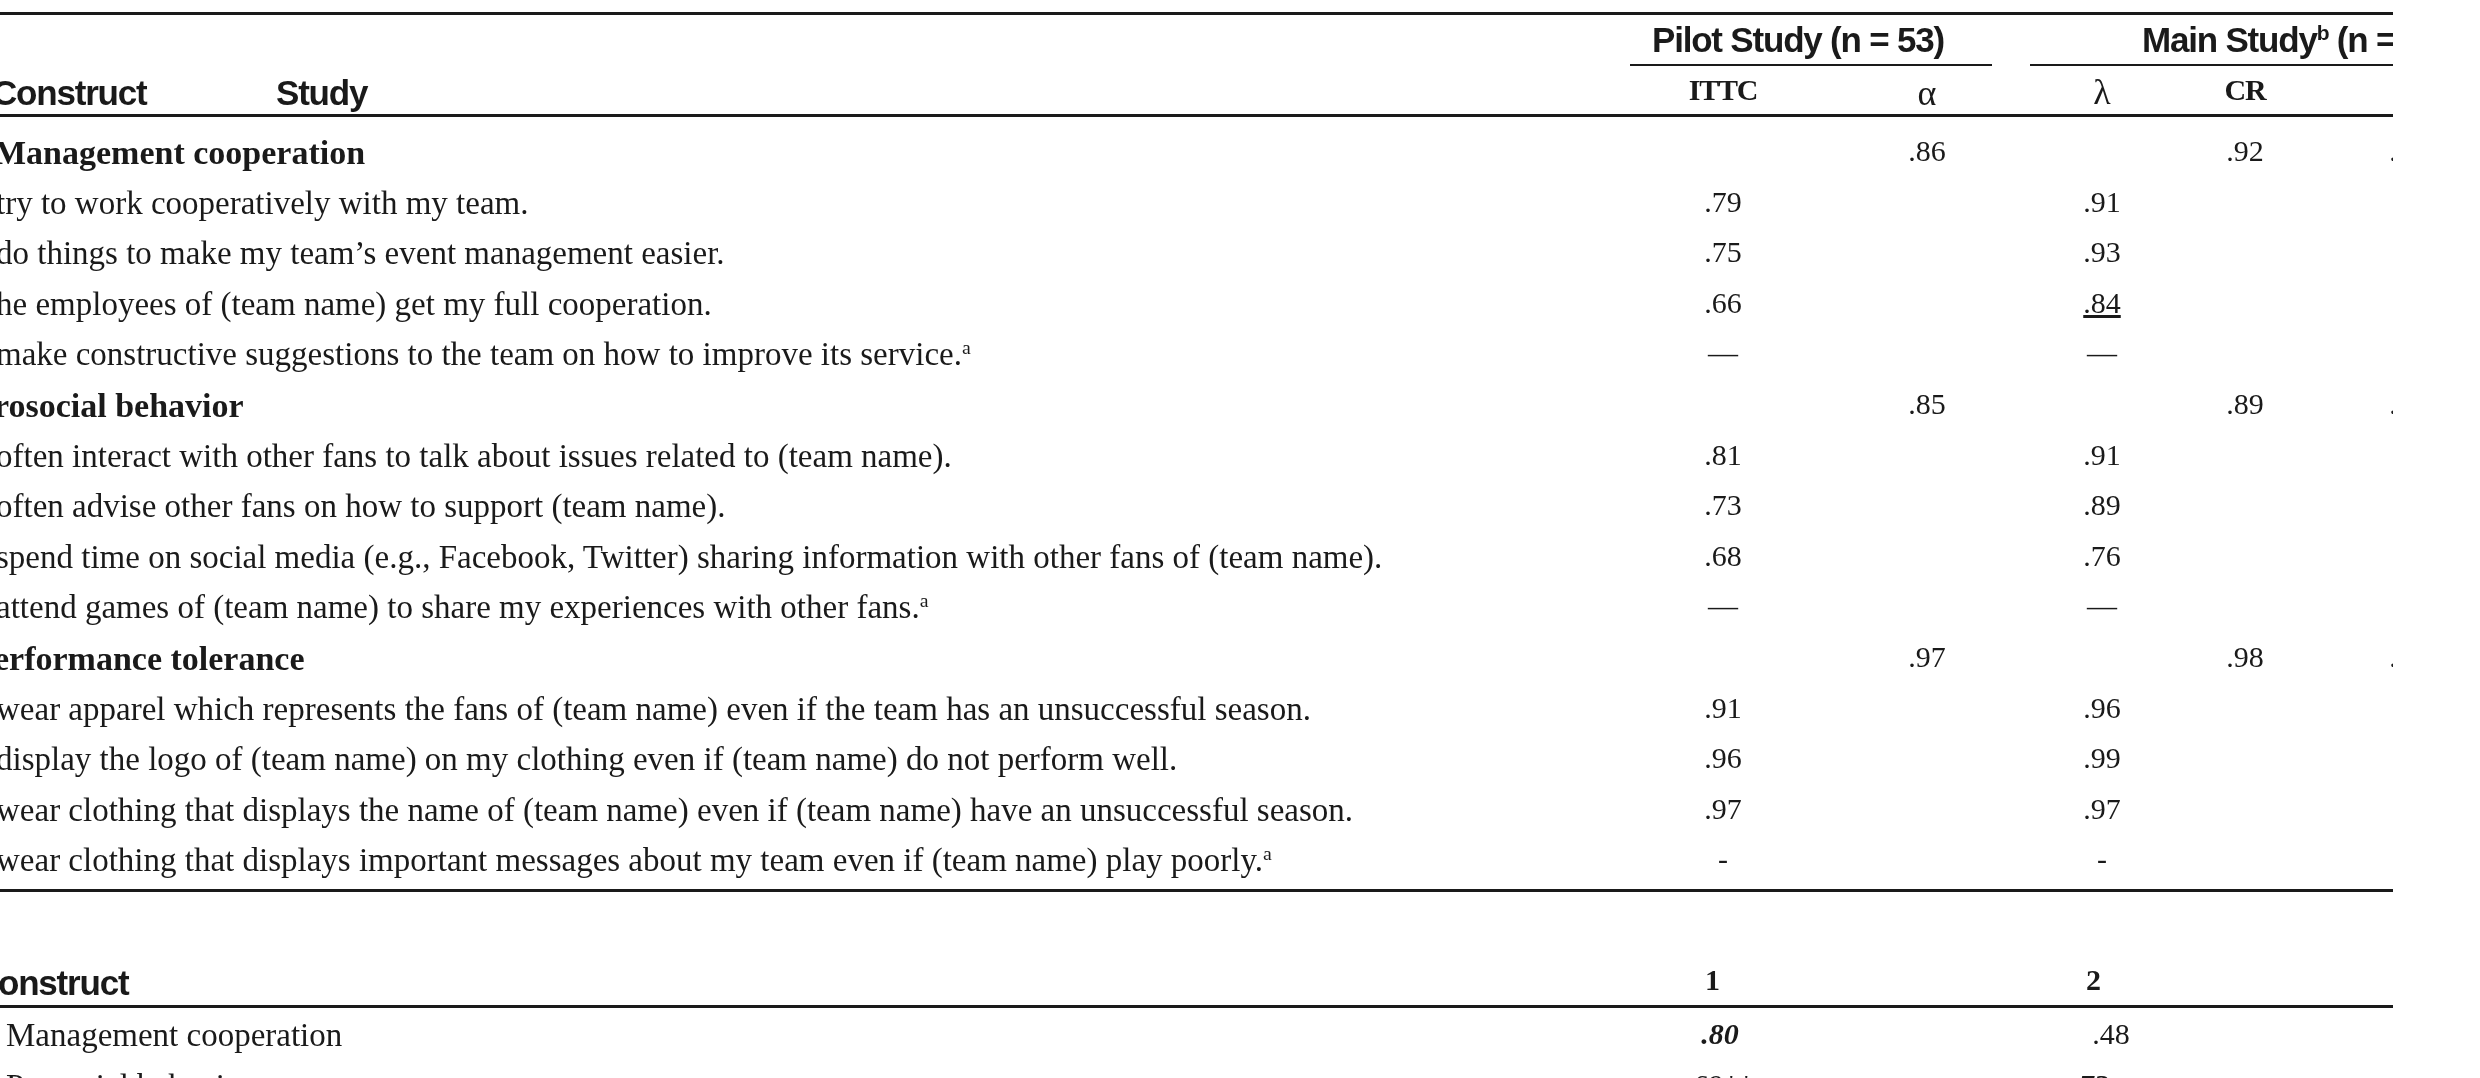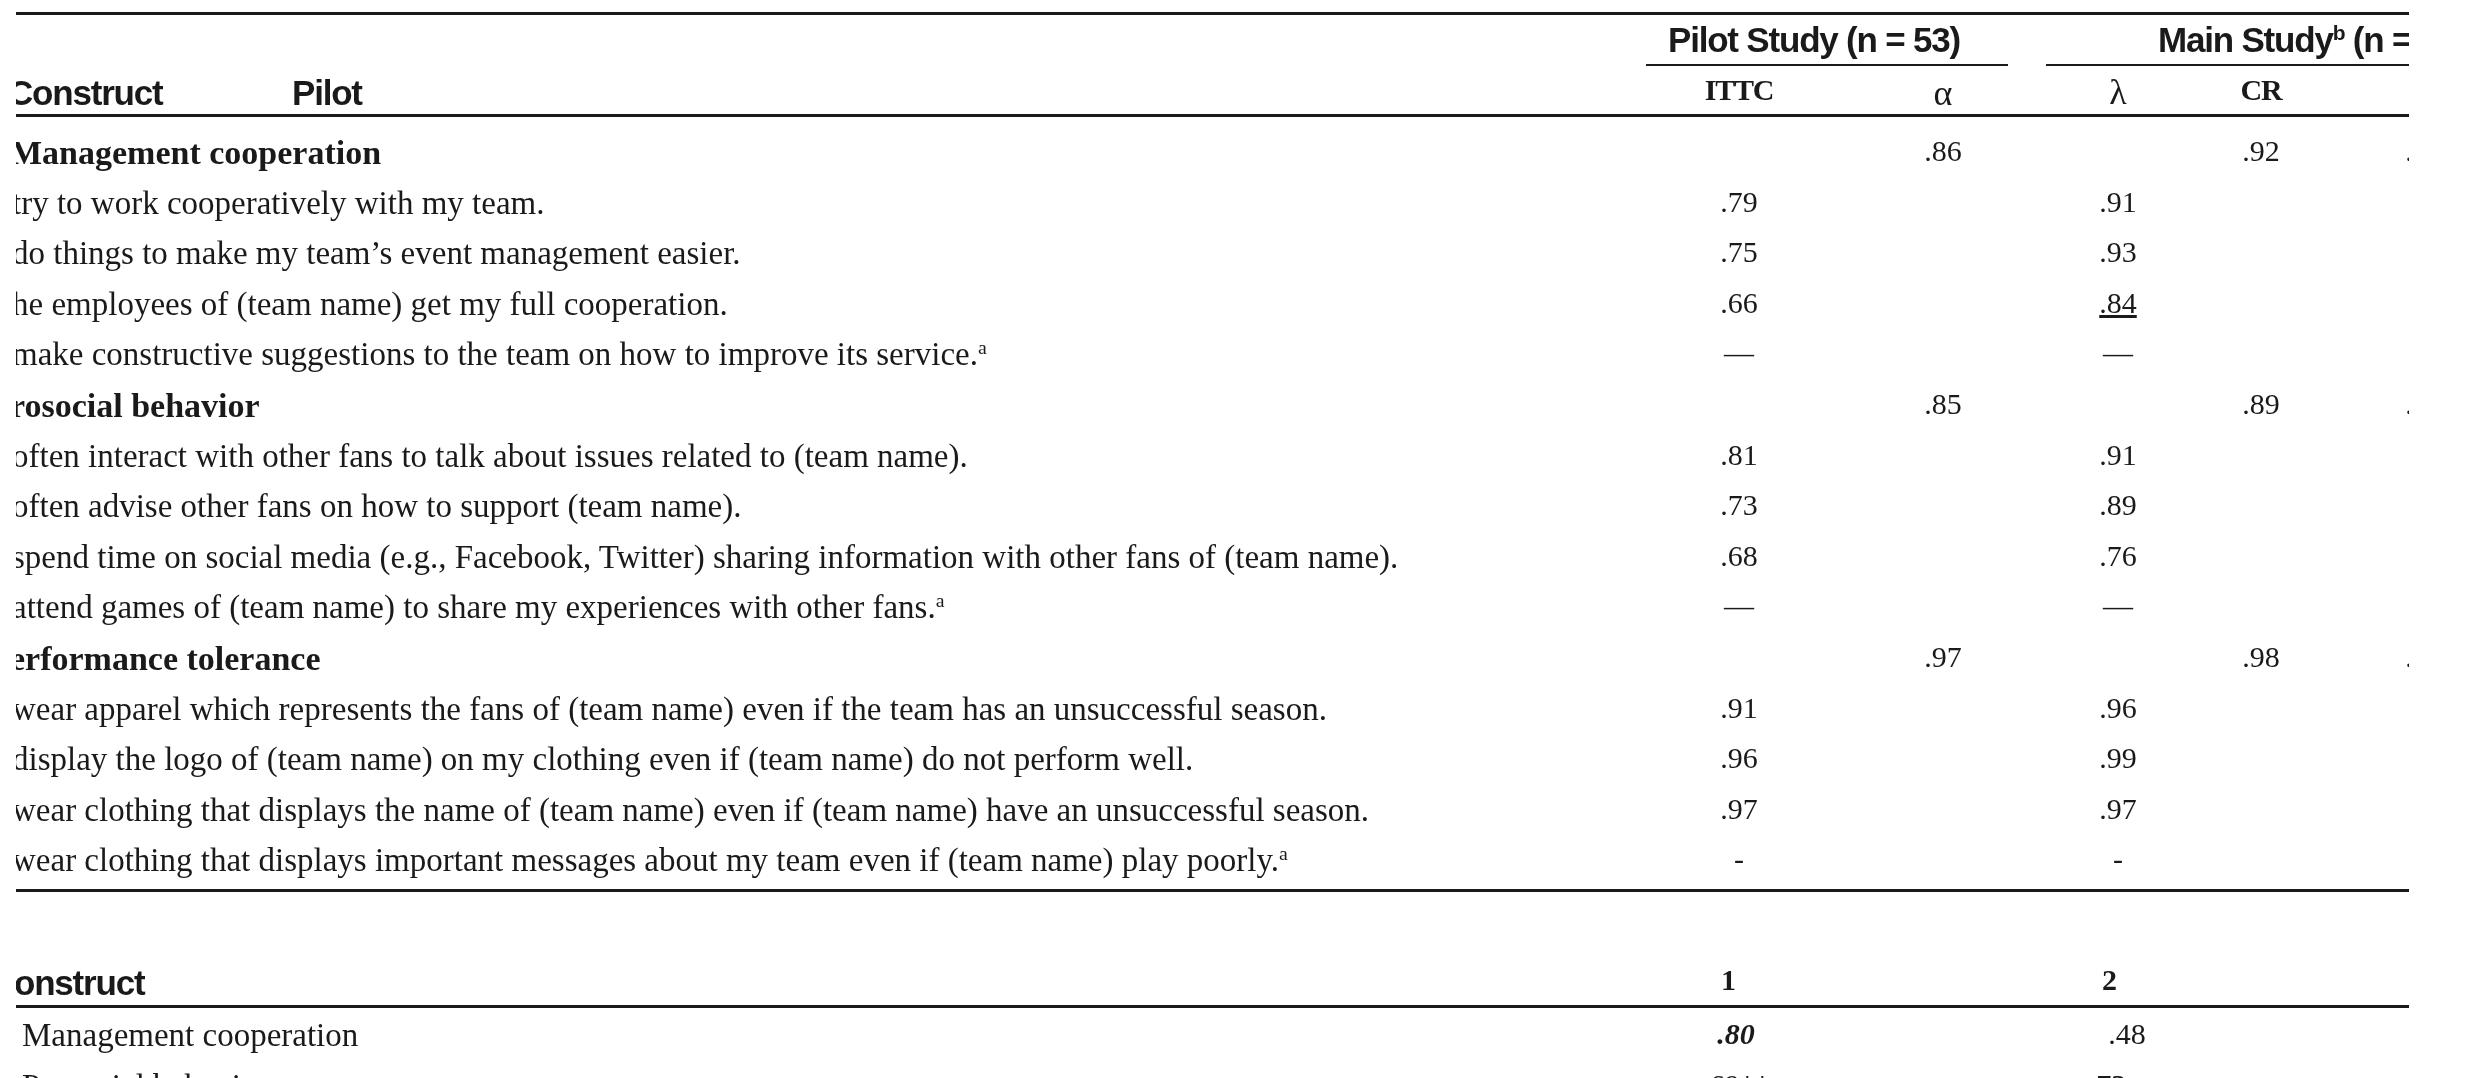--- a/index.html
+++ b/index.html
@@ -1,17 +1,17 @@
 <!DOCTYPE html>
 <html><head>
 <meta charset="utf-8">
 <style>
   html, body { margin: 0; padding: 0; background: #ffffff; }
   body { width: 2480px; height: 1078px; overflow: hidden; position: relative; color: #1a1a1a; }
-  .viewport { position: absolute; left: 16px; top: 0; width: 2393px; height: 1078px; overflow: hidden; }
+  .viewport { position: absolute; left: 0; top: 0; width: 2393px; height: 1078px; overflow: hidden; }
   .rule { position: absolute; background: #1a1a1a; }
   .sans { font-family: "Liberation Sans", "DejaVu Sans", sans-serif; font-weight: bold; font-stretch: condensed; }
   .serif { font-family: "Liberation Serif", "DejaVu Serif", serif; }
   .txt { position: absolute; white-space: nowrap; line-height: 1; }
   .hdr-c { font-size: 35px; letter-spacing: -1.2px; }
   .num { position: absolute; font-family: "Liberation Serif", "DejaVu Serif", serif; font-size: 30px; line-height: 1; transform: translateX(-50%); white-space: nowrap; }
   .construct { font-weight: bold; font-size: 34px; }
   .item { font-size: 33px; }
   sup { font-size: 0.6em; vertical-align: 0.55em; line-height: 0; }
   .greek { font-family: "Liberation Serif", "DejaVu Serif", serif; font-weight: normal; font-size: 36px; }
@@ -28,21 +28,21 @@
     <span>Pilot Study (n = 53)</span>
   </div>
   <div class="rule" style="left:1630px; top:64px; width:362px; height:2px;"></div>
 
   <div class="txt sans hdr-c" style="left:2142px; top:22px;">
     <span>Main Study</span><sup>b</sup><span> (n = 402)</span>
   </div>
   <div class="rule" style="left:2030px; top:64px; width:450px; height:2px;"></div>
 
   <div class="txt sans hdr-c" style="left:-8px; top:75px;">Construct</div>
-  <div class="txt sans hdr-c" style="left:276px; top:75px;">Pilot</div>
+  <div class="txt sans hdr-c" style="left:276px; top:75px;">Study</div>
   <div class="num sans hdr-c" style="left:1723px; top:75px;">ITTC</div>
   <div class="num greek" style="left:1927px; top:75px;">α</div>
   <div class="num greek" style="left:2102px; top:74px;">λ</div>
   <div class="num sans hdr-c" style="left:2245px; top:75px;">CR</div>
   <div class="txt sans hdr-c" style="left:2428px; top:75px;">AVE</div>
 
   <div class="rule" style="left:0; top:114px; width:2480px; height:3px;"></div>
 
   <div id="rows">
       <div>

